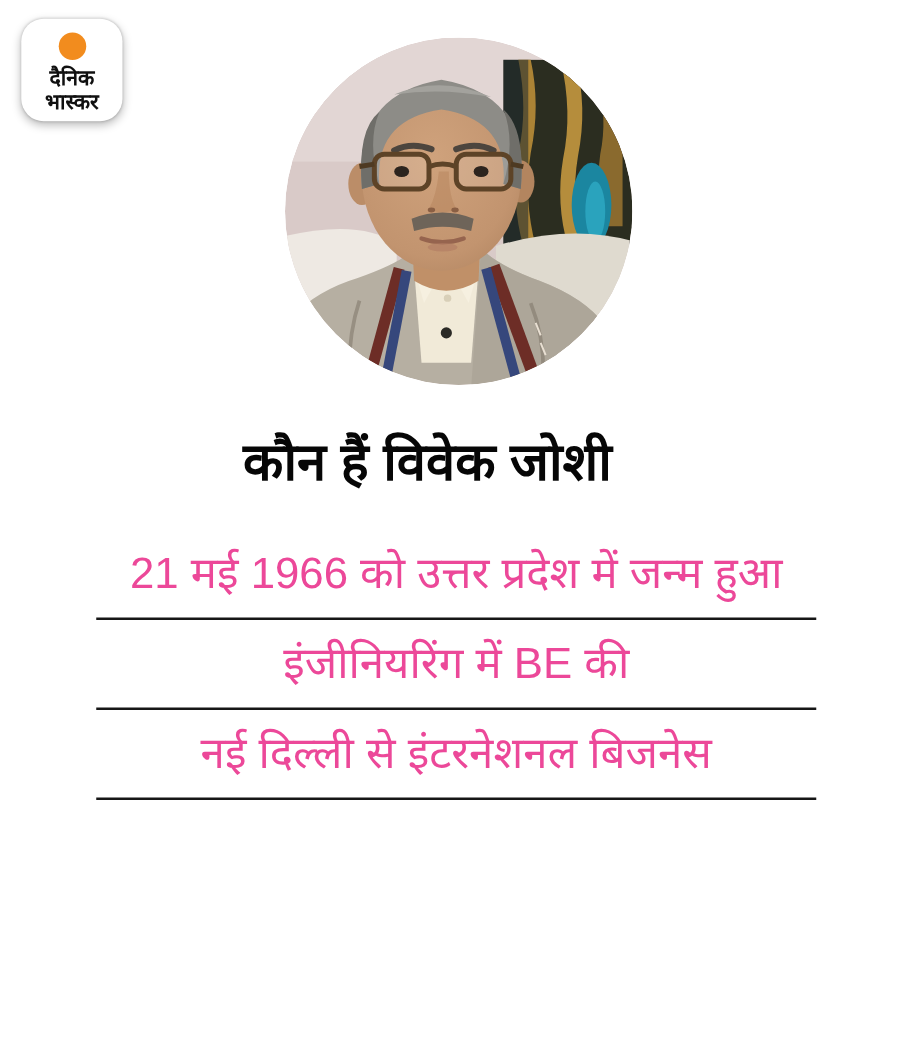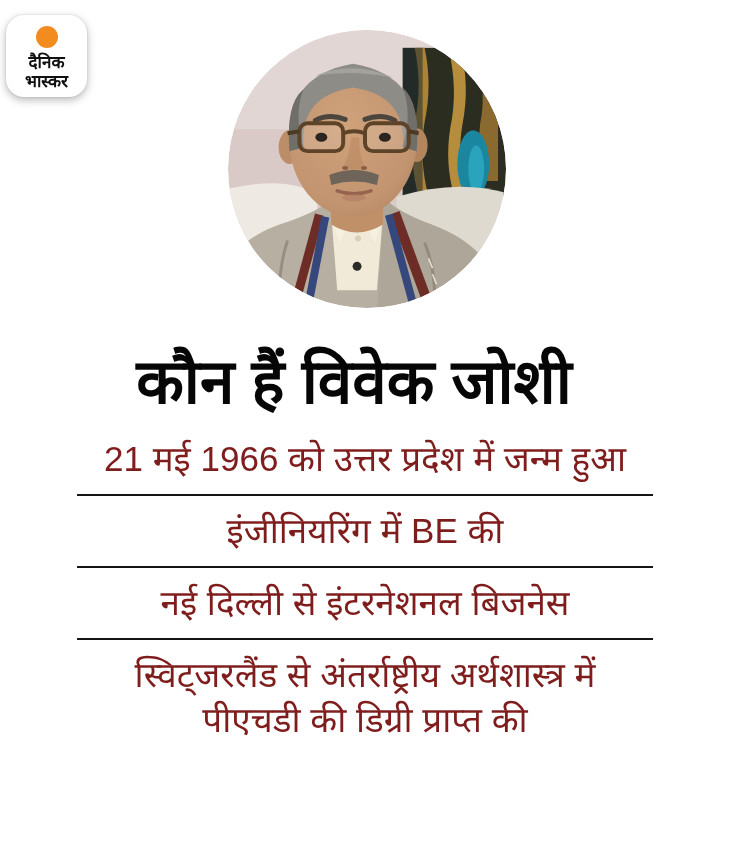--- a/index.html
+++ b/index.html
@@ -14,21 +14,21 @@
   .canvas {
     position: relative;
     width: 730px;
     height: 850px;
     background: #ffffff;
   }
 
   
   .logo {
     position: absolute;
-    left: 6px;
+    left: 17px;
     top: 15px;
     width: 81px;
     height: 82px;
     background: #ffffff;
     border-radius: 18px;
     box-shadow: 0 3px 8px rgba(0,0,0,0.28), 0 0 2px rgba(0,0,0,0.15);
     display: flex;
     flex-direction: column;
     align-items: center;
     justify-content: flex-start;
@@ -63,43 +63,43 @@
     border-radius: 50%;
     overflow: hidden;
   }
 
   
   .title {
     position: absolute;
     top: 318px;
     left: 0;
     width: 676px;
-    margin: 16px;
+    margin: 4px;
     text-align: center;
-    font-size: 62px;
+    font-size: 42px;
     line-height: 96px;
     font-weight: 700;
     color: #060606;
     white-space: nowrap;
   }
 
   
   .facts {
     position: absolute;
     top: 424px;
     left: 77px;
     right: 77px;
   }
   .fact {
     padding: 12px 0 13px;
     text-align: center;
     font-size: 35px;
     line-height: 45px;
     font-weight: 500;
-    color: #7f1d1d;
+    color: #ec4899;
     white-space: nowrap;
   }
   .divider {
     border: none;
     border-top: 2px solid #161616;
     margin: 0;
     height: 0;
   }
 </style>
 </head>
@@ -213,20 +213,16 @@
     </div>
 
     <hr class="divider">
 
     <div class="fact">
       <div>नई दिल्ली से इंटरनेशनल बिजनेस</div>
     </div>
 
     <hr class="divider">
 
-    <div class="fact">
-      <div>स्विट्जरलैंड से अंतर्राष्ट्रीय अर्थशास्त्र में</div>
-      <div>पीएचडी की डिग्री प्राप्त की</div>
-    </div>
 
   </section>
 
 </div>
 
 </body></html>

